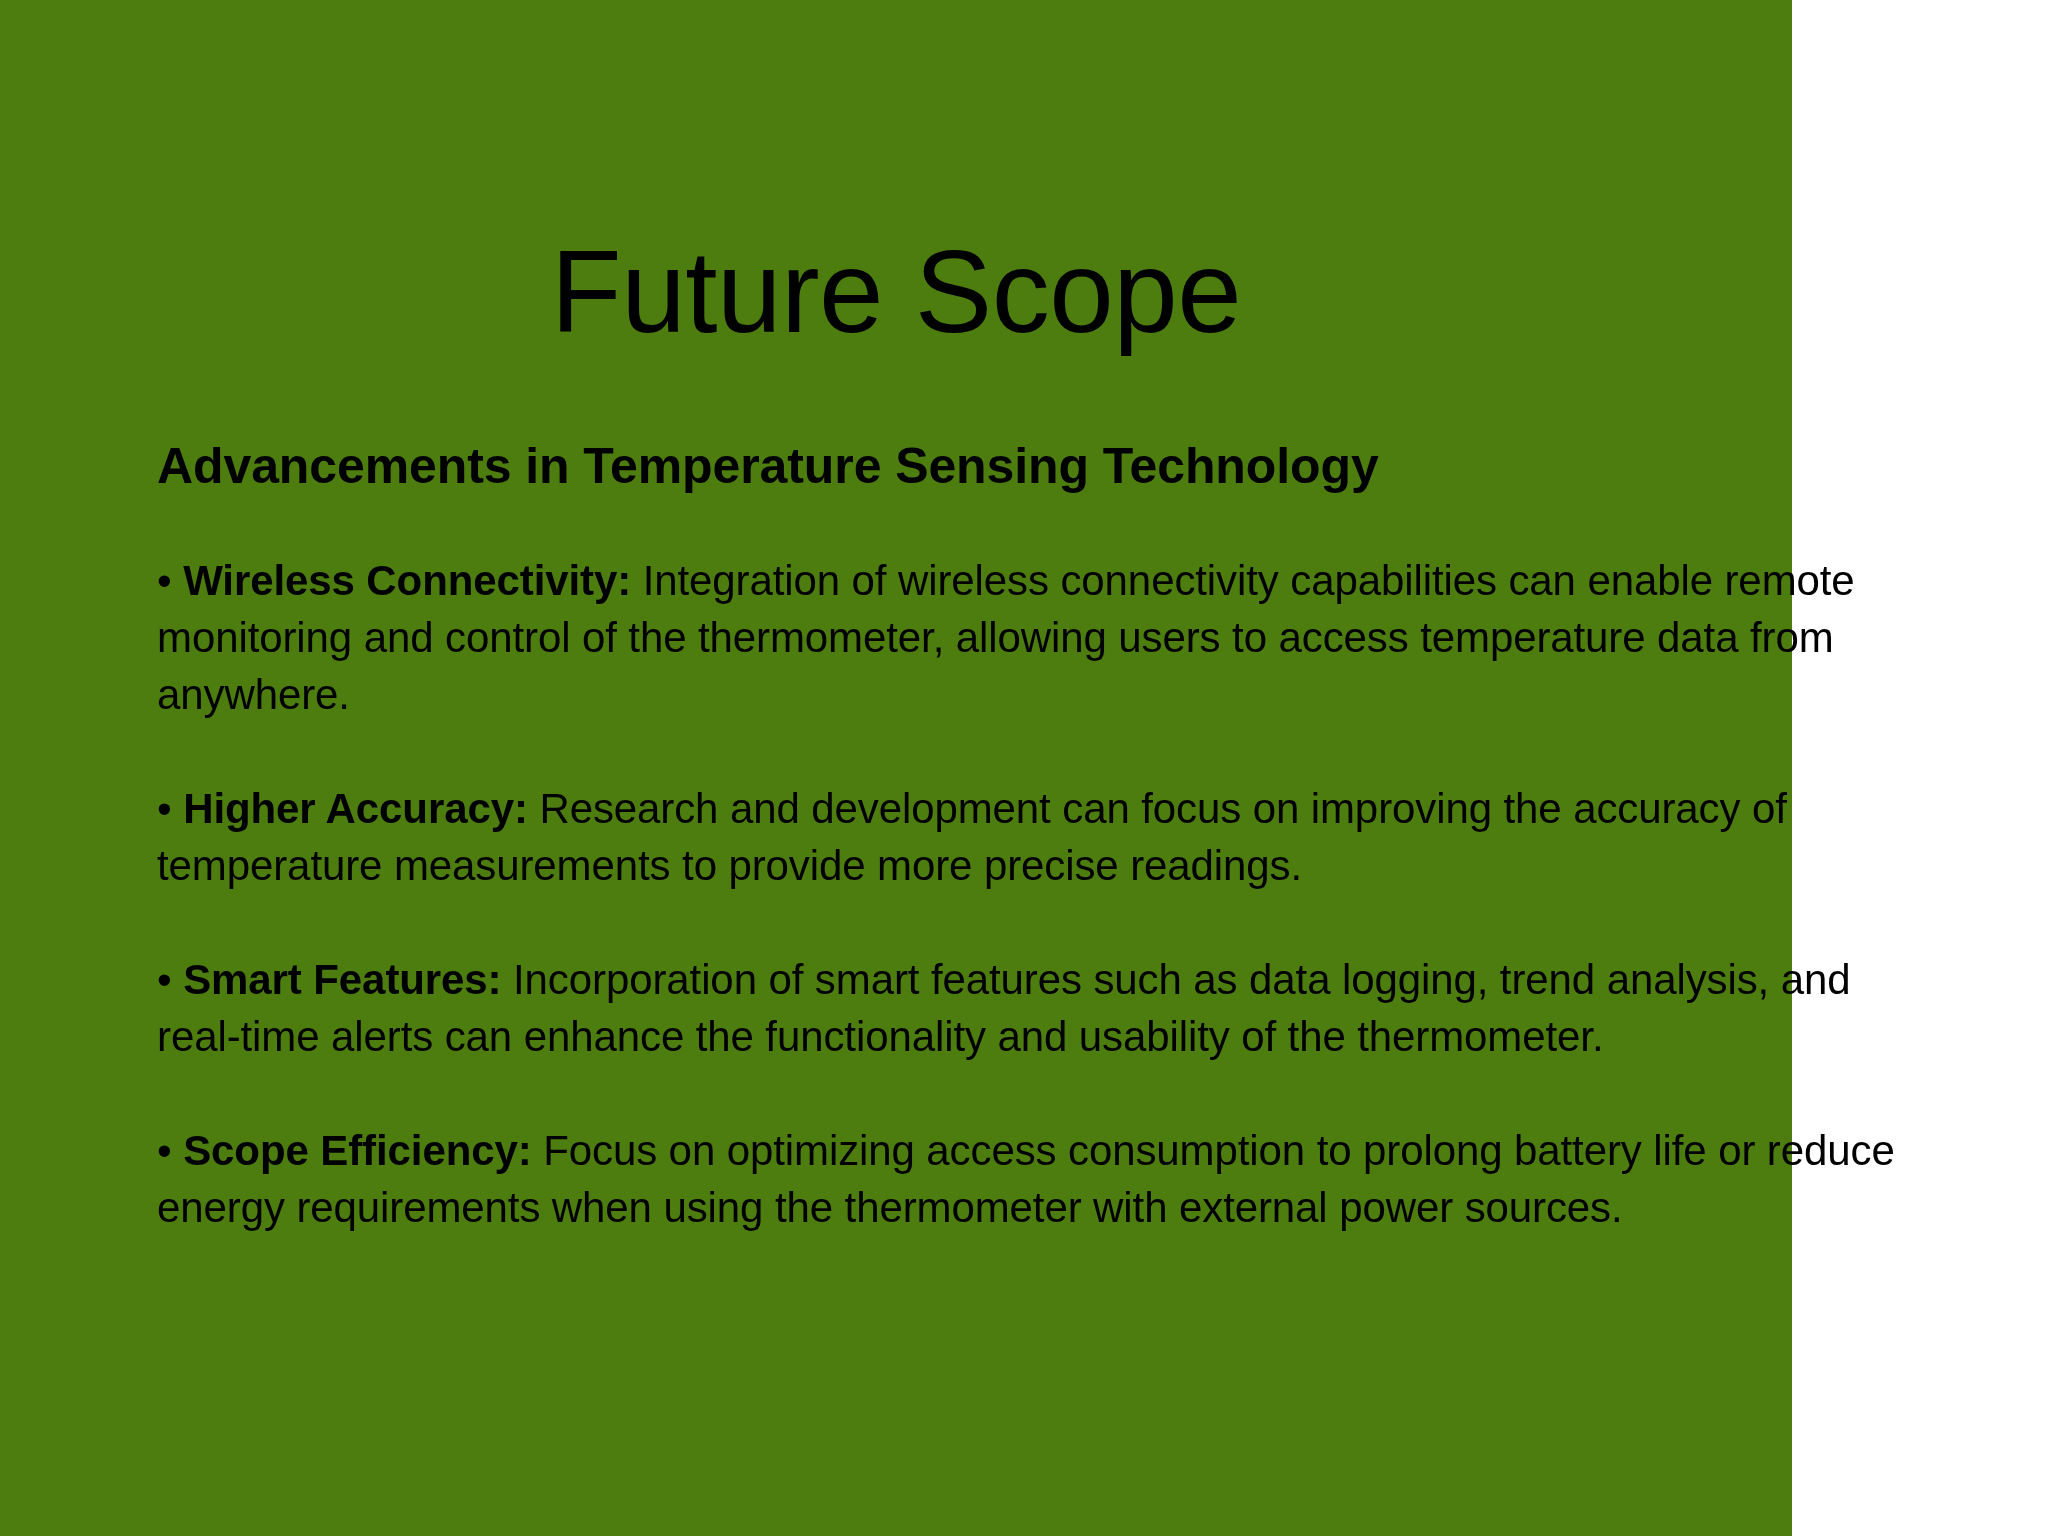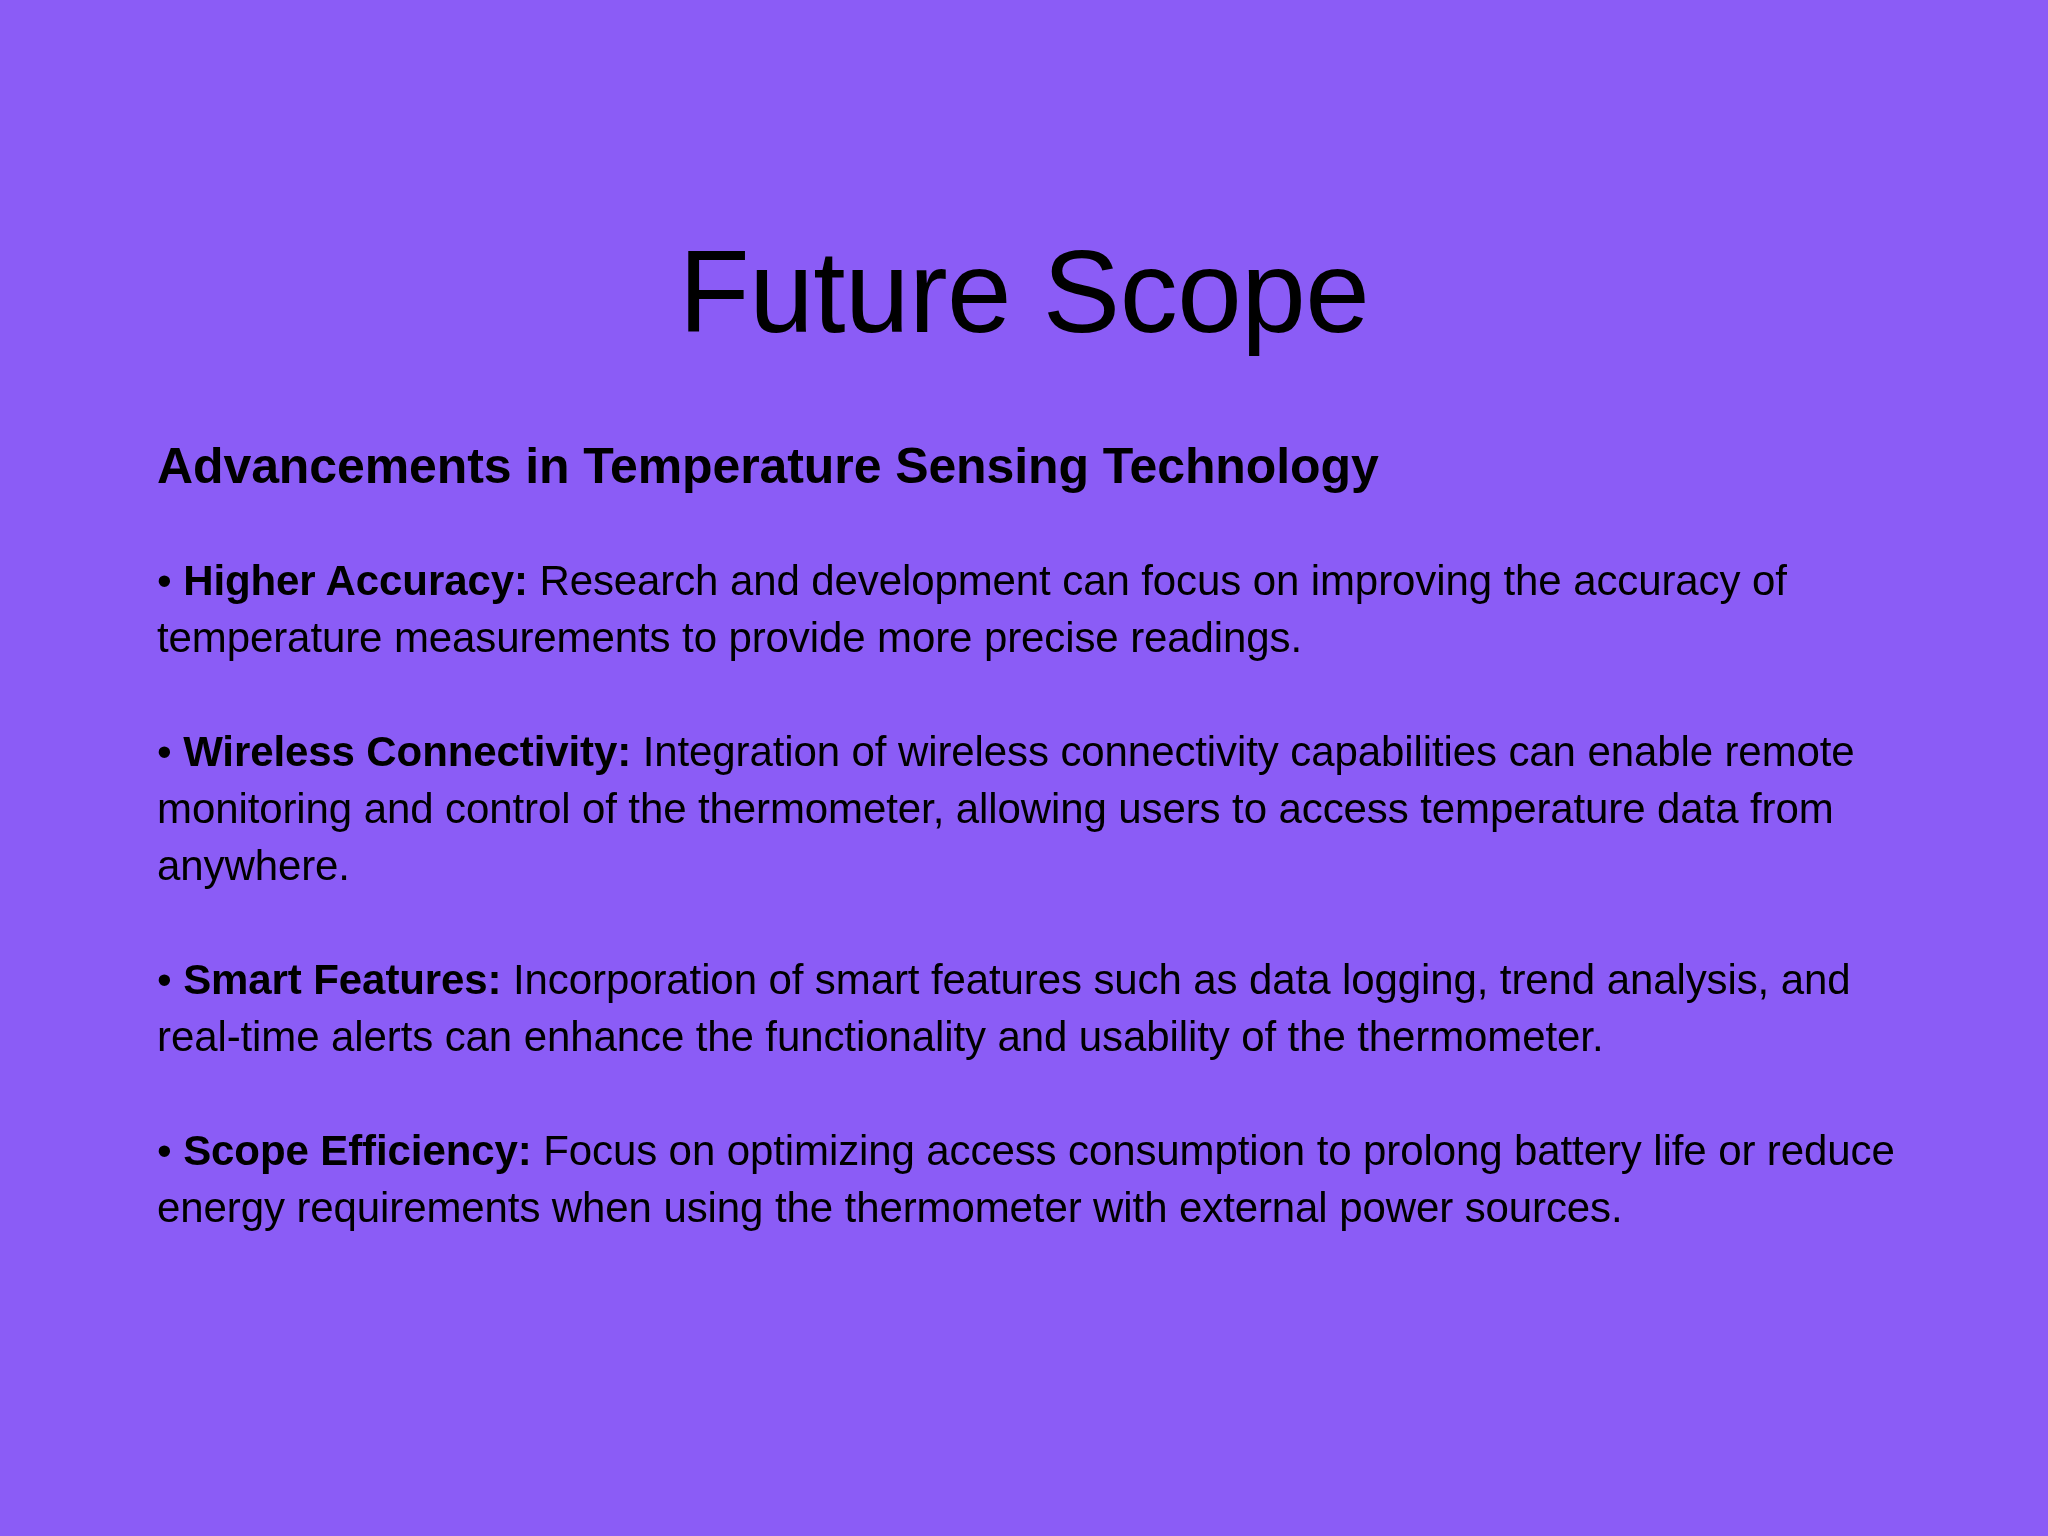--- a/index.html
+++ b/index.html
@@ -12,23 +12,23 @@
     width: 2048px;
     height: 1536px;
     overflow: hidden;
     font-family: "Liberation Sans", "DejaVu Sans", sans-serif;
     color: #000000;
     -webkit-font-smoothing: antialiased;
   }
 
   .slide {
     position: relative;
-    width: 2048px;
+    width: 1792px;
     height: 1536px;
-    background: #8b5cf6;
+    background: #4d7c0f;
     box-sizing: border-box;
   }
 
   
   .slide-title {
     position: absolute;
     left: 0;
     right: 0;
     top: 150px;
     text-align: center;
@@ -80,25 +80,25 @@
 
 <div class="slide">
 
   <h1 class="slide-title">Future Scope</h1>
 
   <div class="body-block">
 
     <p class="body-heading">Advancements in Temperature Sensing Technology</p>
 
     <p class="bullet-para">
-      <span class="bullet-mark">•</span><span>&nbsp;</span><span class="lead-in">Higher Accuracy:</span><span> Research and development can focus on improving the accuracy of temperature measurements to provide more precise readings.</span>
+      <span class="bullet-mark">•</span><span>&nbsp;</span><span class="lead-in">Wireless Connectivity:</span><span> Integration of wireless connectivity capabilities can enable remote monitoring and control of the thermometer, allowing users to access temperature data from anywhere.</span>
     </p>
 
     <p class="bullet-para">
-      <span class="bullet-mark">•</span><span>&nbsp;</span><span class="lead-in">Wireless Connectivity:</span><span> Integration of wireless connectivity capabilities can enable remote monitoring and control of the thermometer, allowing users to access temperature data from anywhere.</span>
+      <span class="bullet-mark">•</span><span>&nbsp;</span><span class="lead-in">Higher Accuracy:</span><span> Research and development can focus on improving the accuracy of temperature measurements to provide more precise readings.</span>
     </p>
 
     <p class="bullet-para">
       <span class="bullet-mark">•</span><span>&nbsp;</span><span class="lead-in">Smart Features:</span><span> Incorporation of smart features such as data logging, trend analysis, and real-time alerts can enhance the functionality and usability of the thermometer.</span>
     </p>
 
     <p class="bullet-para">
       <span class="bullet-mark">•</span><span>&nbsp;</span><span class="lead-in">Scope Efficiency:</span><span> Focus on optimizing access consumption to prolong battery life or reduce energy requirements when using the thermometer with external power sources.</span>
     </p>
 

